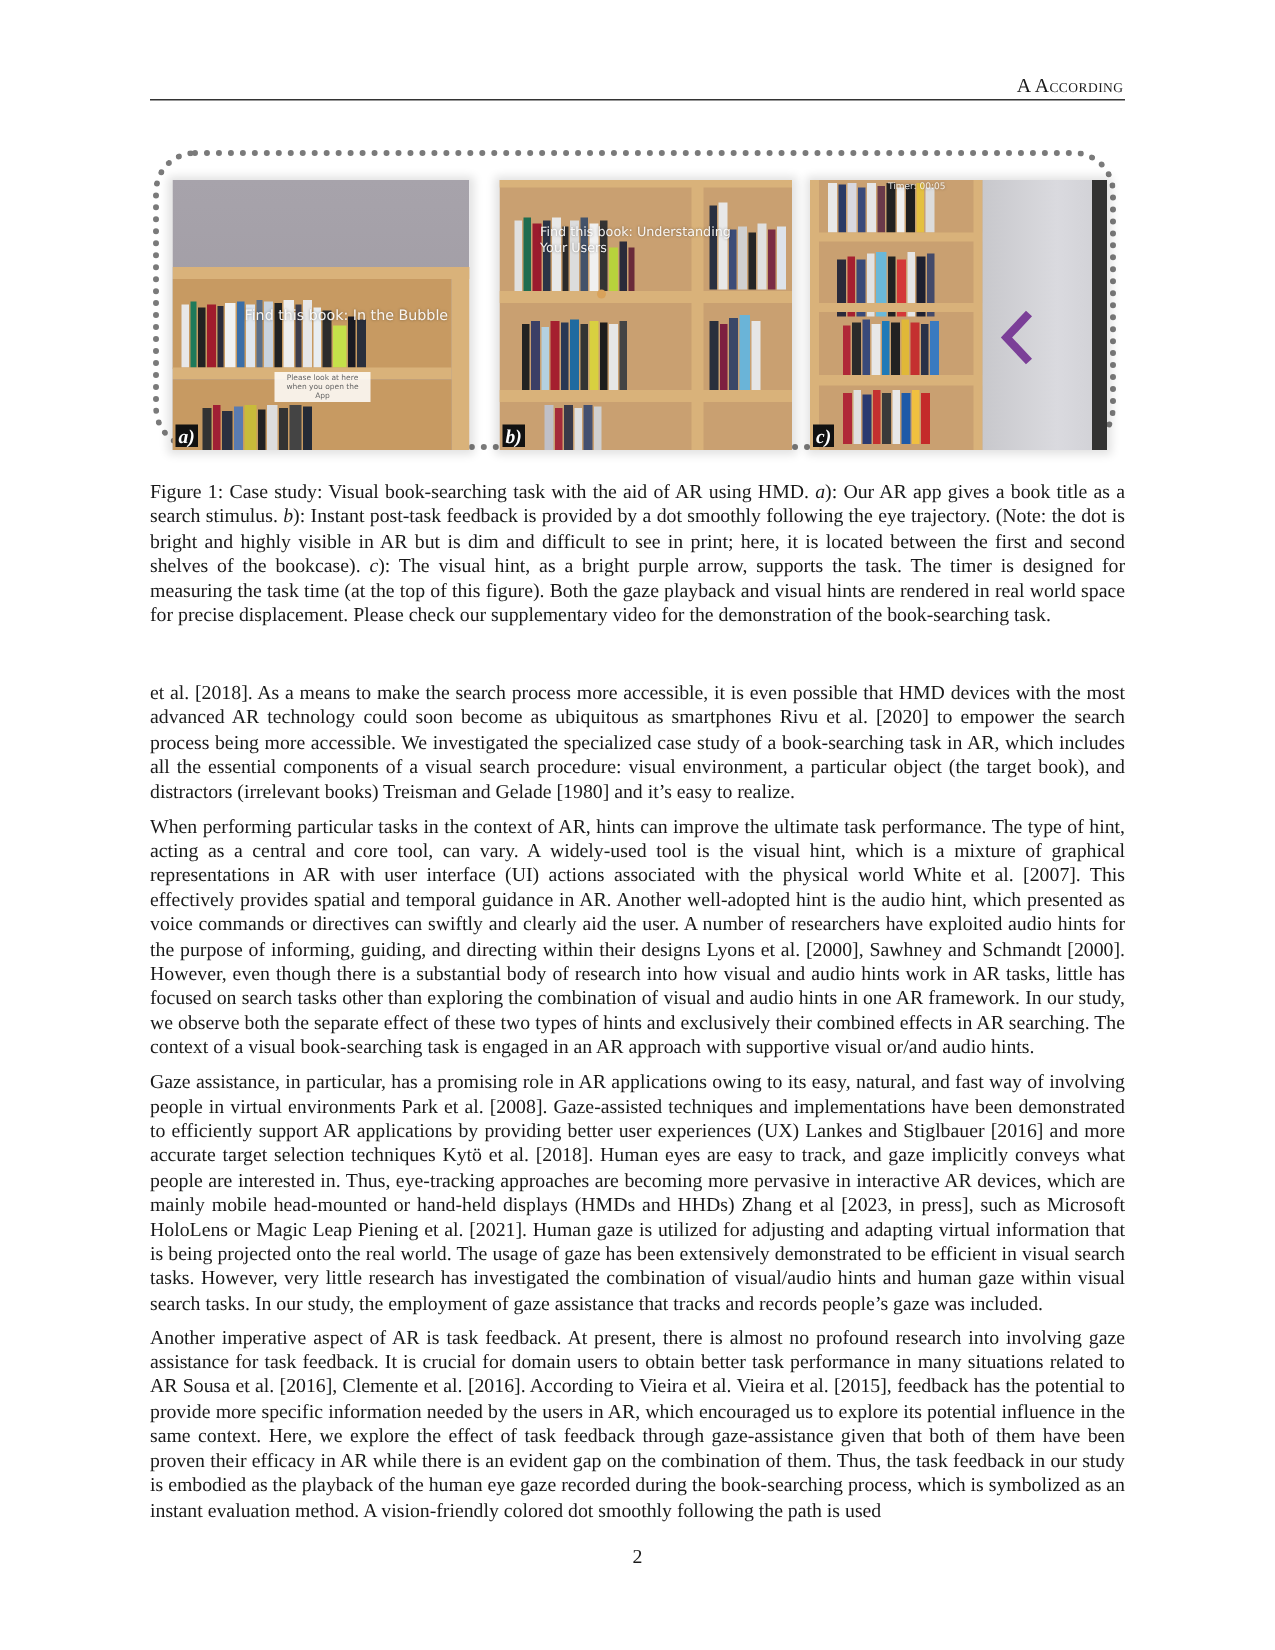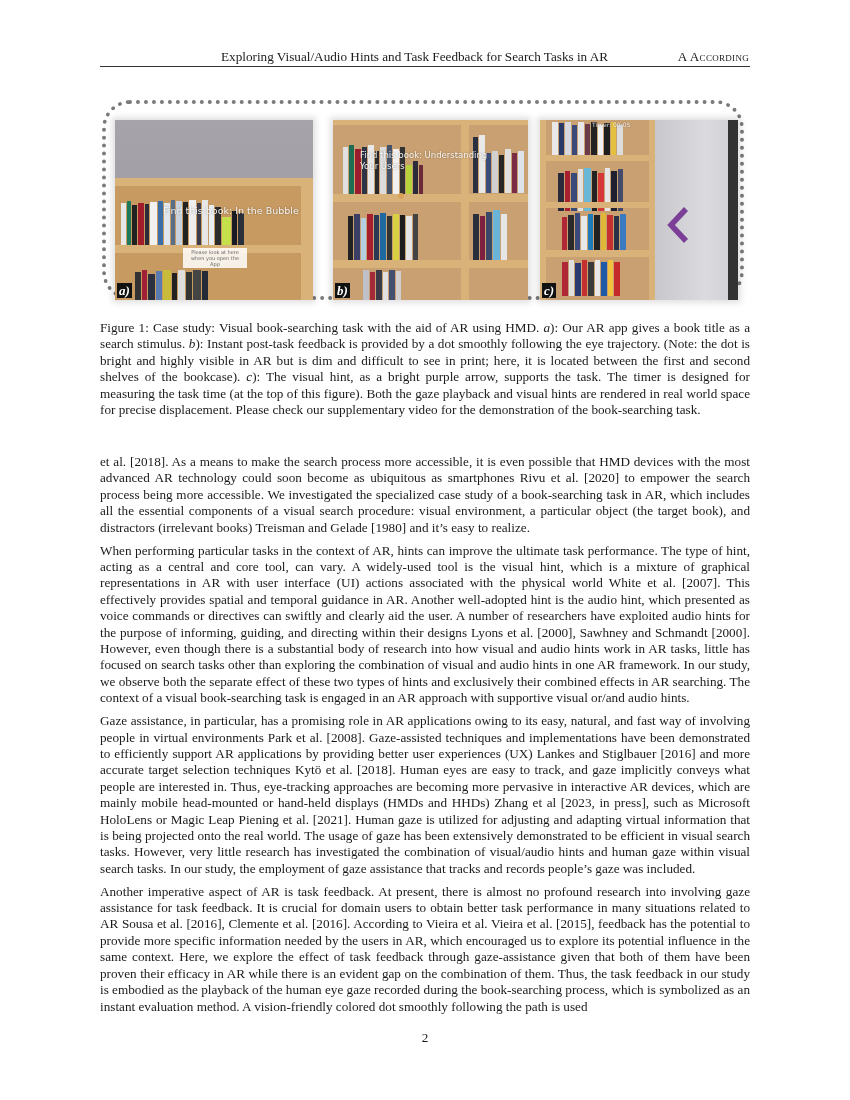--- a/index.html
+++ b/index.html
@@ -40,21 +40,20 @@
 
   .body-text { position: absolute; left: 100px; top: 454px; width: 650px; font-size: 13.2px; line-height: 16.4px; }
   .body-text p { margin: 0 0 6.5px 0; text-align: justify; }
 
   .page-number { position: absolute; left: 0; width: 850px; top: 1030px; text-align: center; font-size: 13.2px; }
 </style>
 </head>
 <body>
 
 <div class="running-header">
-  <span class="title">Exploring Visual/Audio Hints and Task Feedback for Search Tasks in AR</span>
   <span class="tag">A According</span>
 </div>
 
 <div class="figure">
   <div class="fig-frame"></div>
 
   <div class="panel panel-b">
     <div class="wall" style="background:#c9a071;"></div>
     <div class="shelf-board" style="left:0; top:0; width:195px; height:5px;"></div>
     <div class="shelf-board" style="left:128px; top:0; width:8px; height:180px;"></div>

